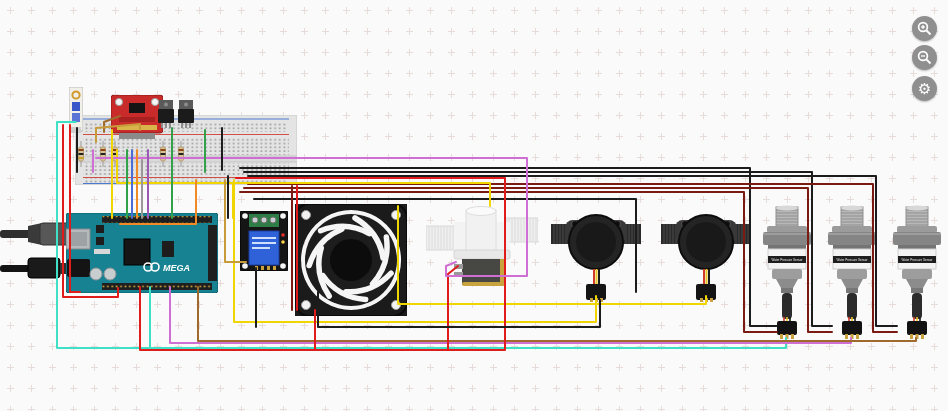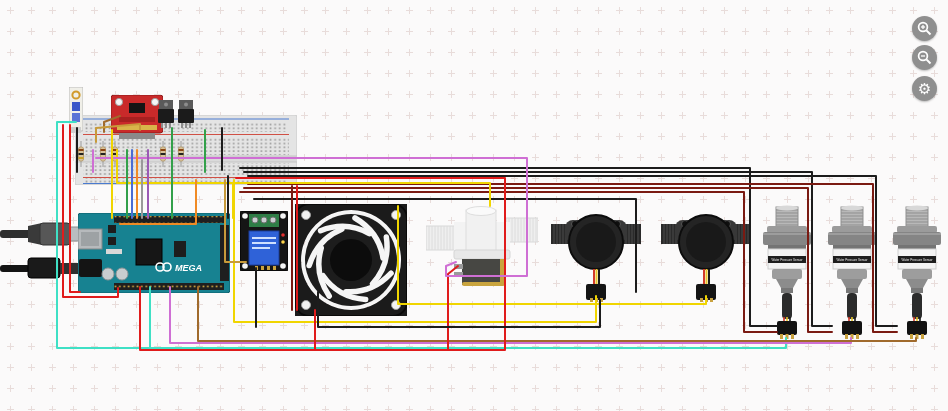--- a/index.html
+++ b/index.html
@@ -151,21 +151,21 @@
   </div>
 
   <div class="comp" style="left:0px;top:256px;">
     <svg width="80" height="26">
       <rect x="0" y="9" width="30" height="7" rx="3" fill="#141414"></rect>
       <rect x="28" y="2" width="32" height="20" rx="3" fill="#1a1a1a" stroke="#000000"></rect>
       <rect x="60" y="7" width="18" height="11" fill="#303030"></rect>
     </svg>
   </div>
 
-  <div class="comp" style="left:78px;top:213px;text-align:right;">
+  <div class="comp" style="left:66px;top:213px;text-align:right;">
     <svg width="152" height="80">
       <defs>
         <pattern id="php" width="4.4" height="7" patternUnits="userSpaceOnUse">
           <rect width="4.4" height="7" fill="#1f1f1f"></rect>
           <rect x="1.4" y="2.6" width="1.7" height="1.7" fill="#c9a23f"></rect>
         </pattern>
       </defs>
       <rect width="152" height="80" rx="3" fill="#178291" stroke="#0e5f6b"></rect>
       <rect x="36" y="3" width="110" height="7" fill="url(#php)"></rect>
       <rect x="36" y="70" width="110" height="7" fill="url(#php)"></rect>

